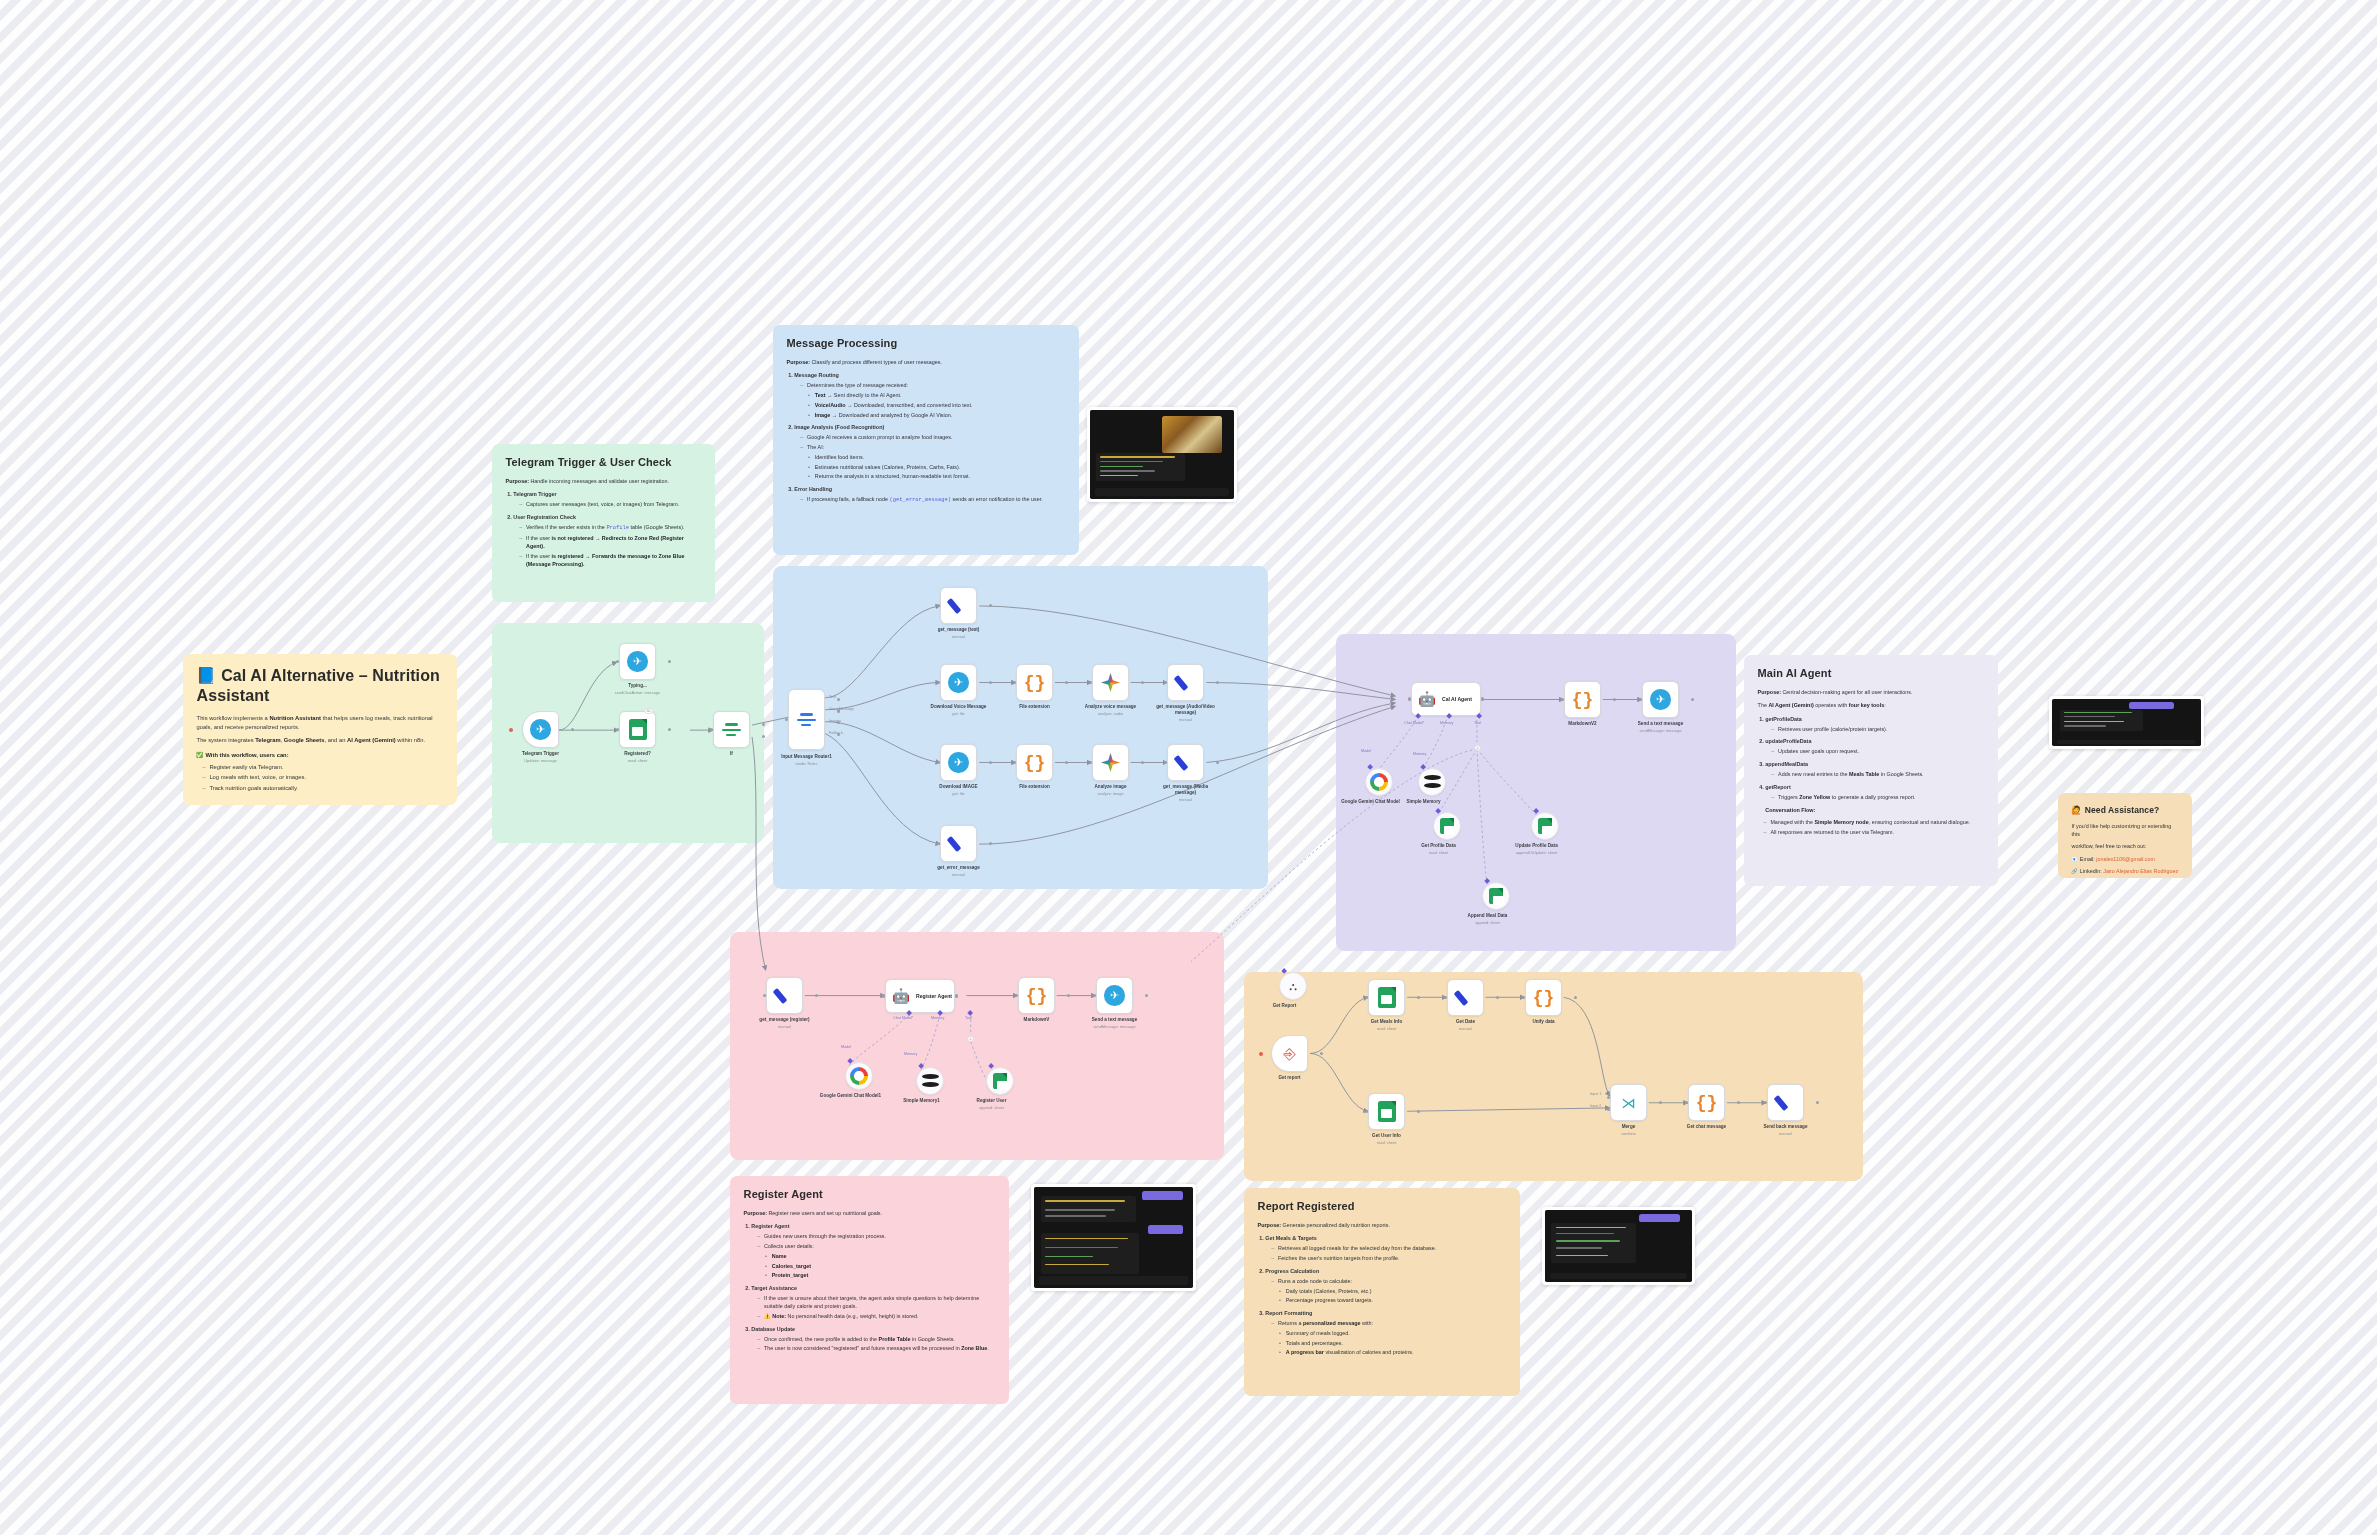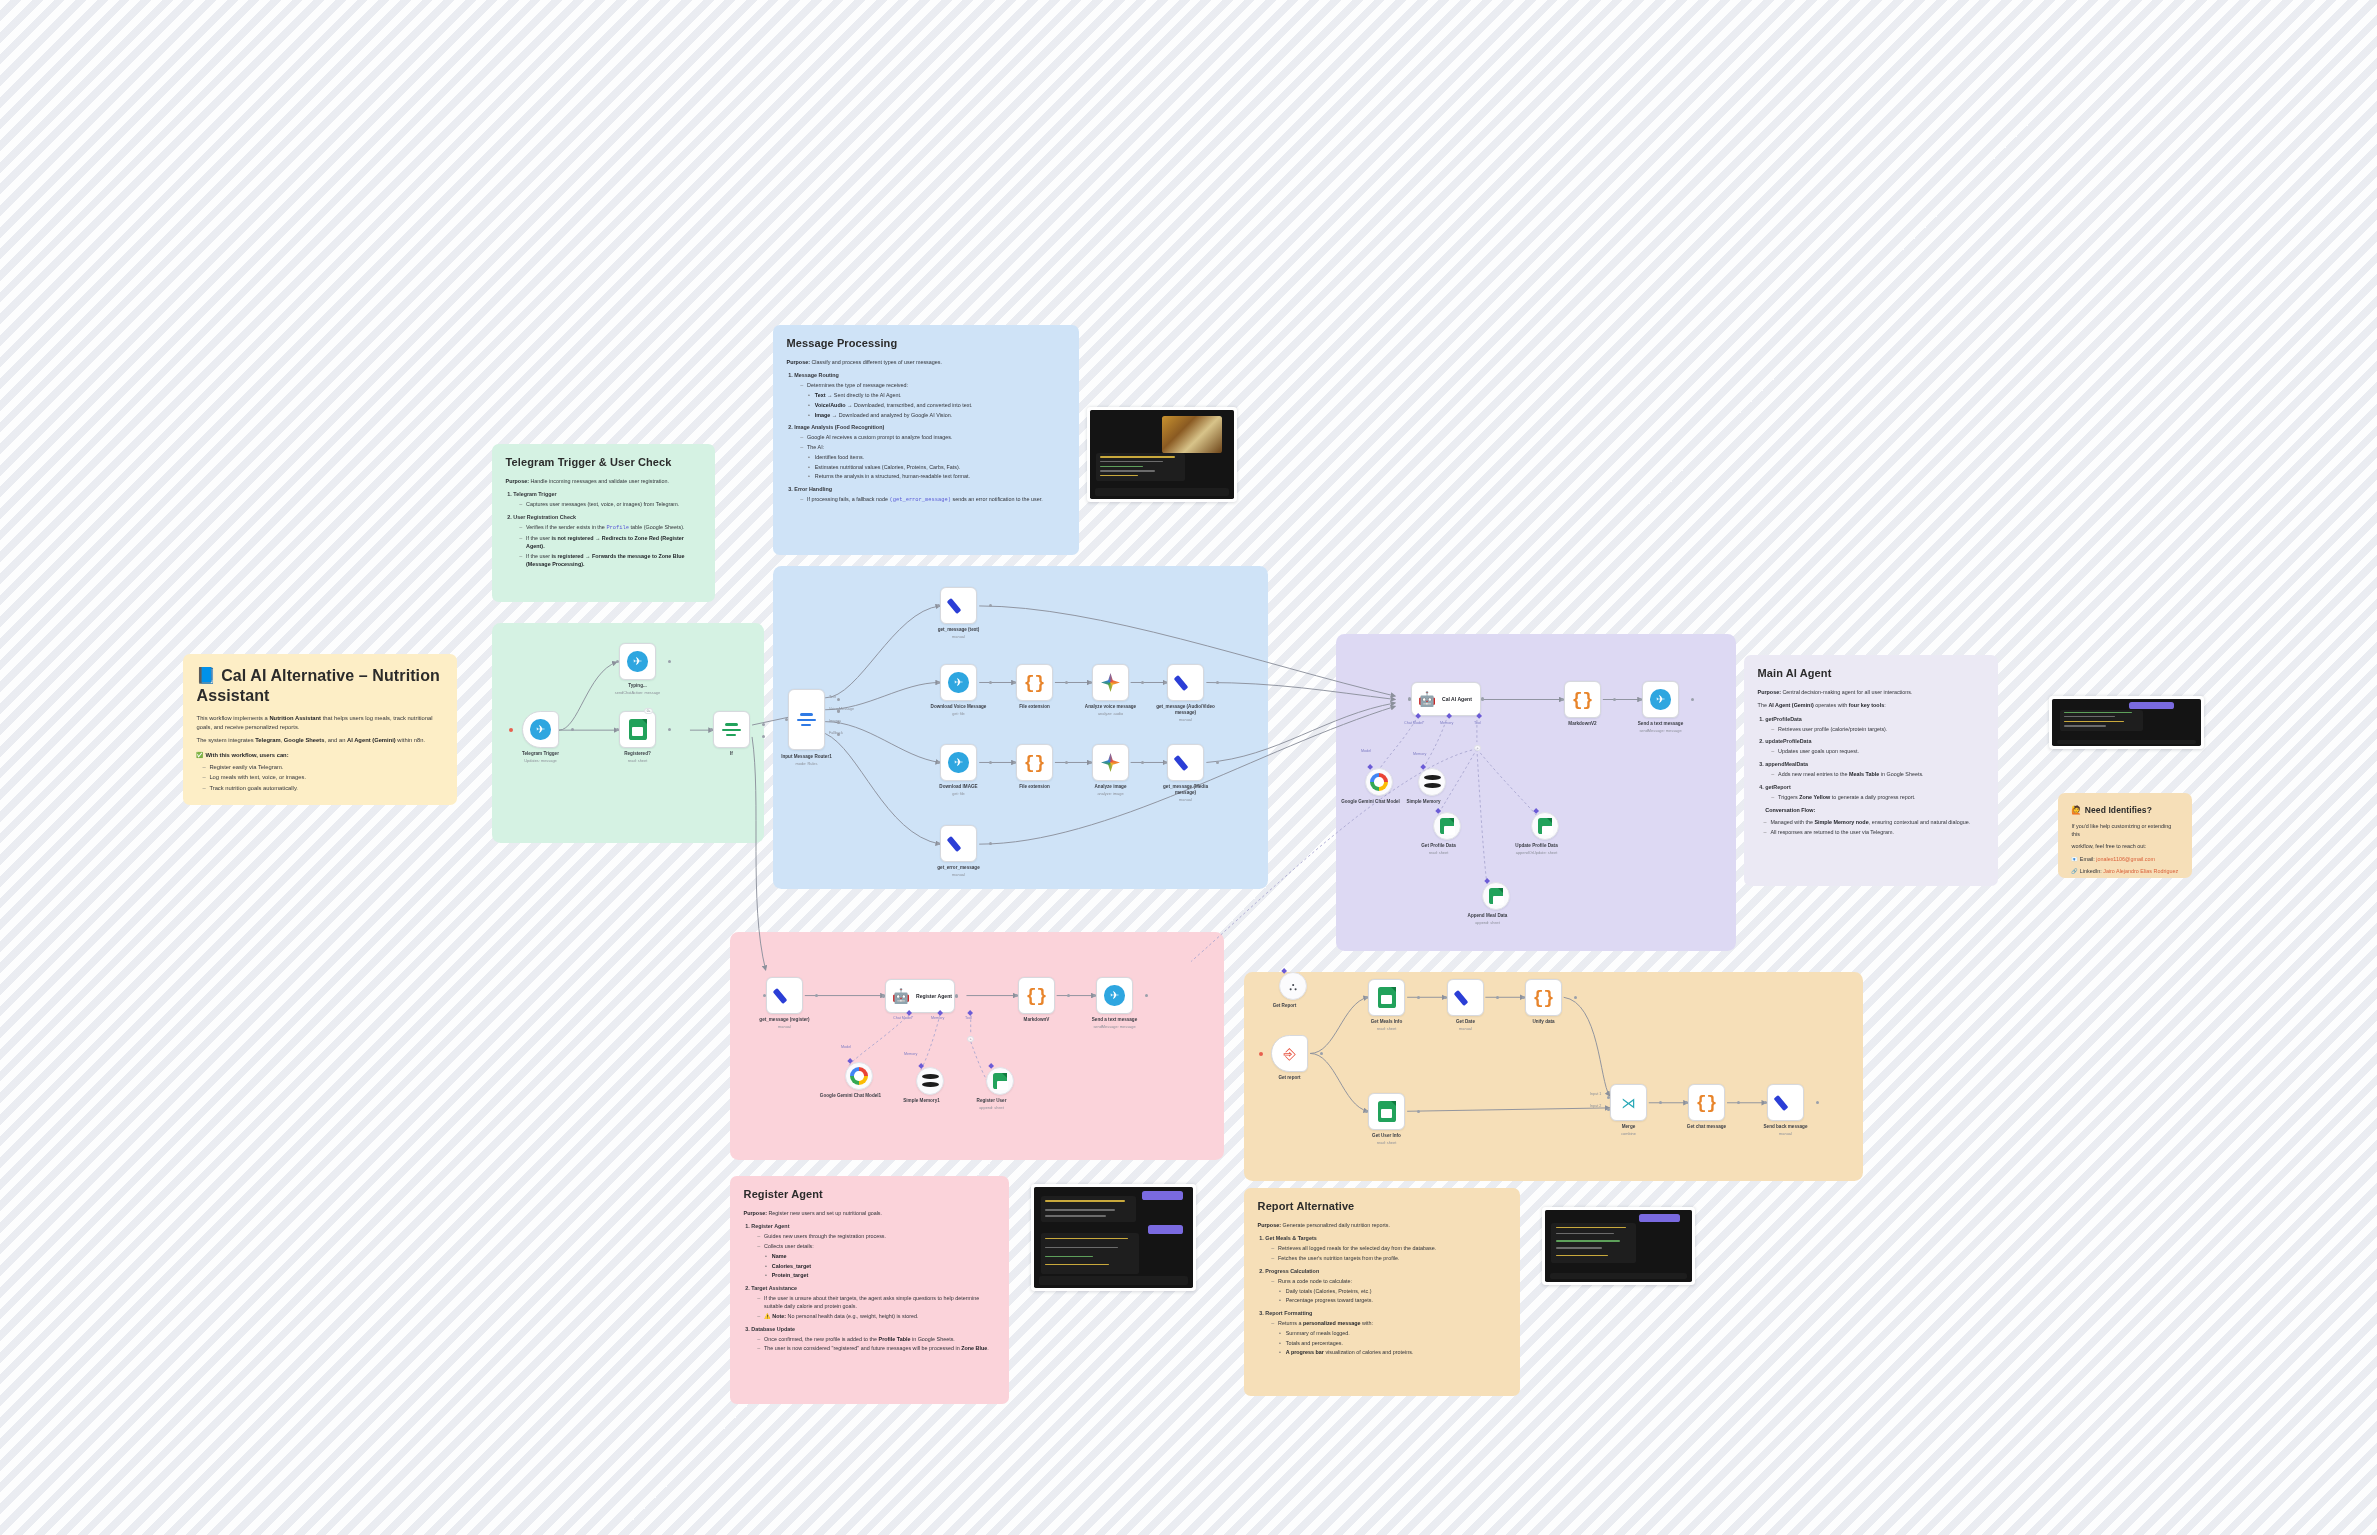--- a/index.html
+++ b/index.html
@@ -745,21 +745,21 @@
         <li><span>Error Handling</span>
           <ul>
               <li><span>If processing fails, a fallback node </span><span class="code">(get_error_message)</span><span> sends an error notification to the user.</span></li>
             </ul>
         </li>
       </ol>
     </div>
   </div>
 
   <div class="note note-orange" style="left:2058px;top:793px;width:134px;height:85px;">
-    <div class="note-title" style="font-size:8.5px;margin-bottom:6px;">🙋 Need Identifies?</div>
+    <div class="note-title" style="font-size:8.5px;margin-bottom:6px;">🙋 Need Assistance?</div>
     <div class="note-body">
       <p>If you'd like help customizing or extending this</p>
       <p>workflow, feel free to reach out:</p>
       <p style="margin-top:5.1px;"><span>📧 Email: </span><span class="lnk">jonalex1106@gmail.com</span></p>
       <p><span>🔗 LinkedIn: </span><span class="lnk">Jairo Alejandro Elias Rodriguez</span></p>
     </div>
   </div>
 
   <div class="note note-pink" style="left:730px;top:1176px;width:279px;height:228px;">
     <div class="note-title">Register Agent</div>
@@ -787,21 +787,21 @@
           <ul>
             <li><span>Once confirmed, the new profile is added to the </span><b>Profile Table</b><span> in Google Sheets.</span></li>
             <li><span>The user is now considered "registered" and future messages will be processed in </span><b>Zone Blue</b><span>.</span></li>
           </ul>
         </li>
       </ol>
     </div>
   </div>
 
   <div class="note note-orange" style="left:1244px;top:1188px;width:276px;height:208px;">
-    <div class="note-title">Report Alternative</div>
+    <div class="note-title">Report Registered</div>
     <div class="note-body">
       <p><b>Purpose:</b><span> Generate personalized daily nutrition reports.</span></p>
       <ol>
         <li><span>Get Meals &amp; Targets</span>
           <ul>
             <li>Retrieves all logged meals for the selected day from the database.</li>
             <li>Fetches the user's nutrition targets from the profile.</li>
           </ul>
         </li>
         <li><span>Progress Calculation</span>

